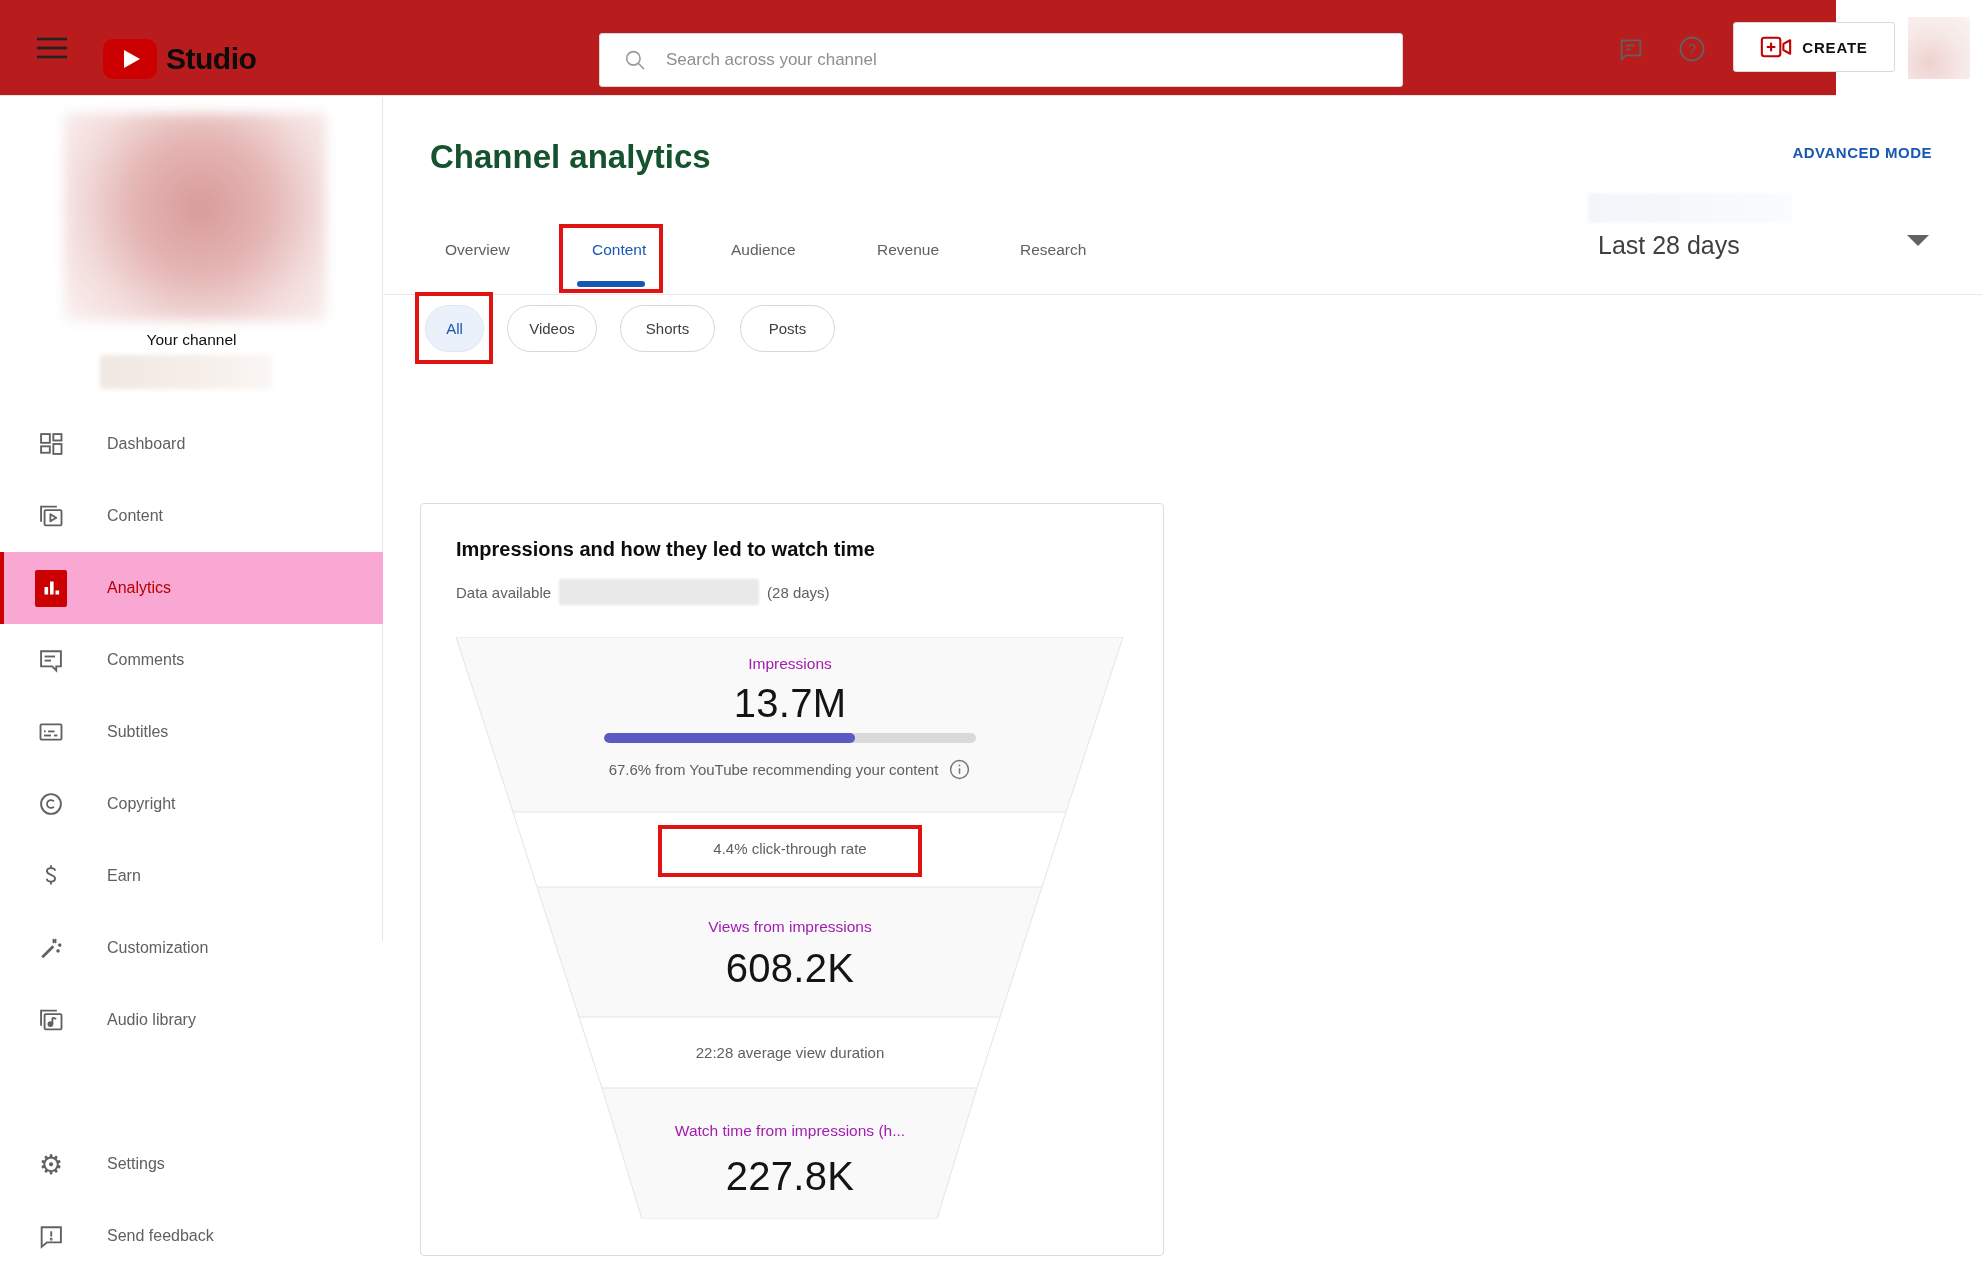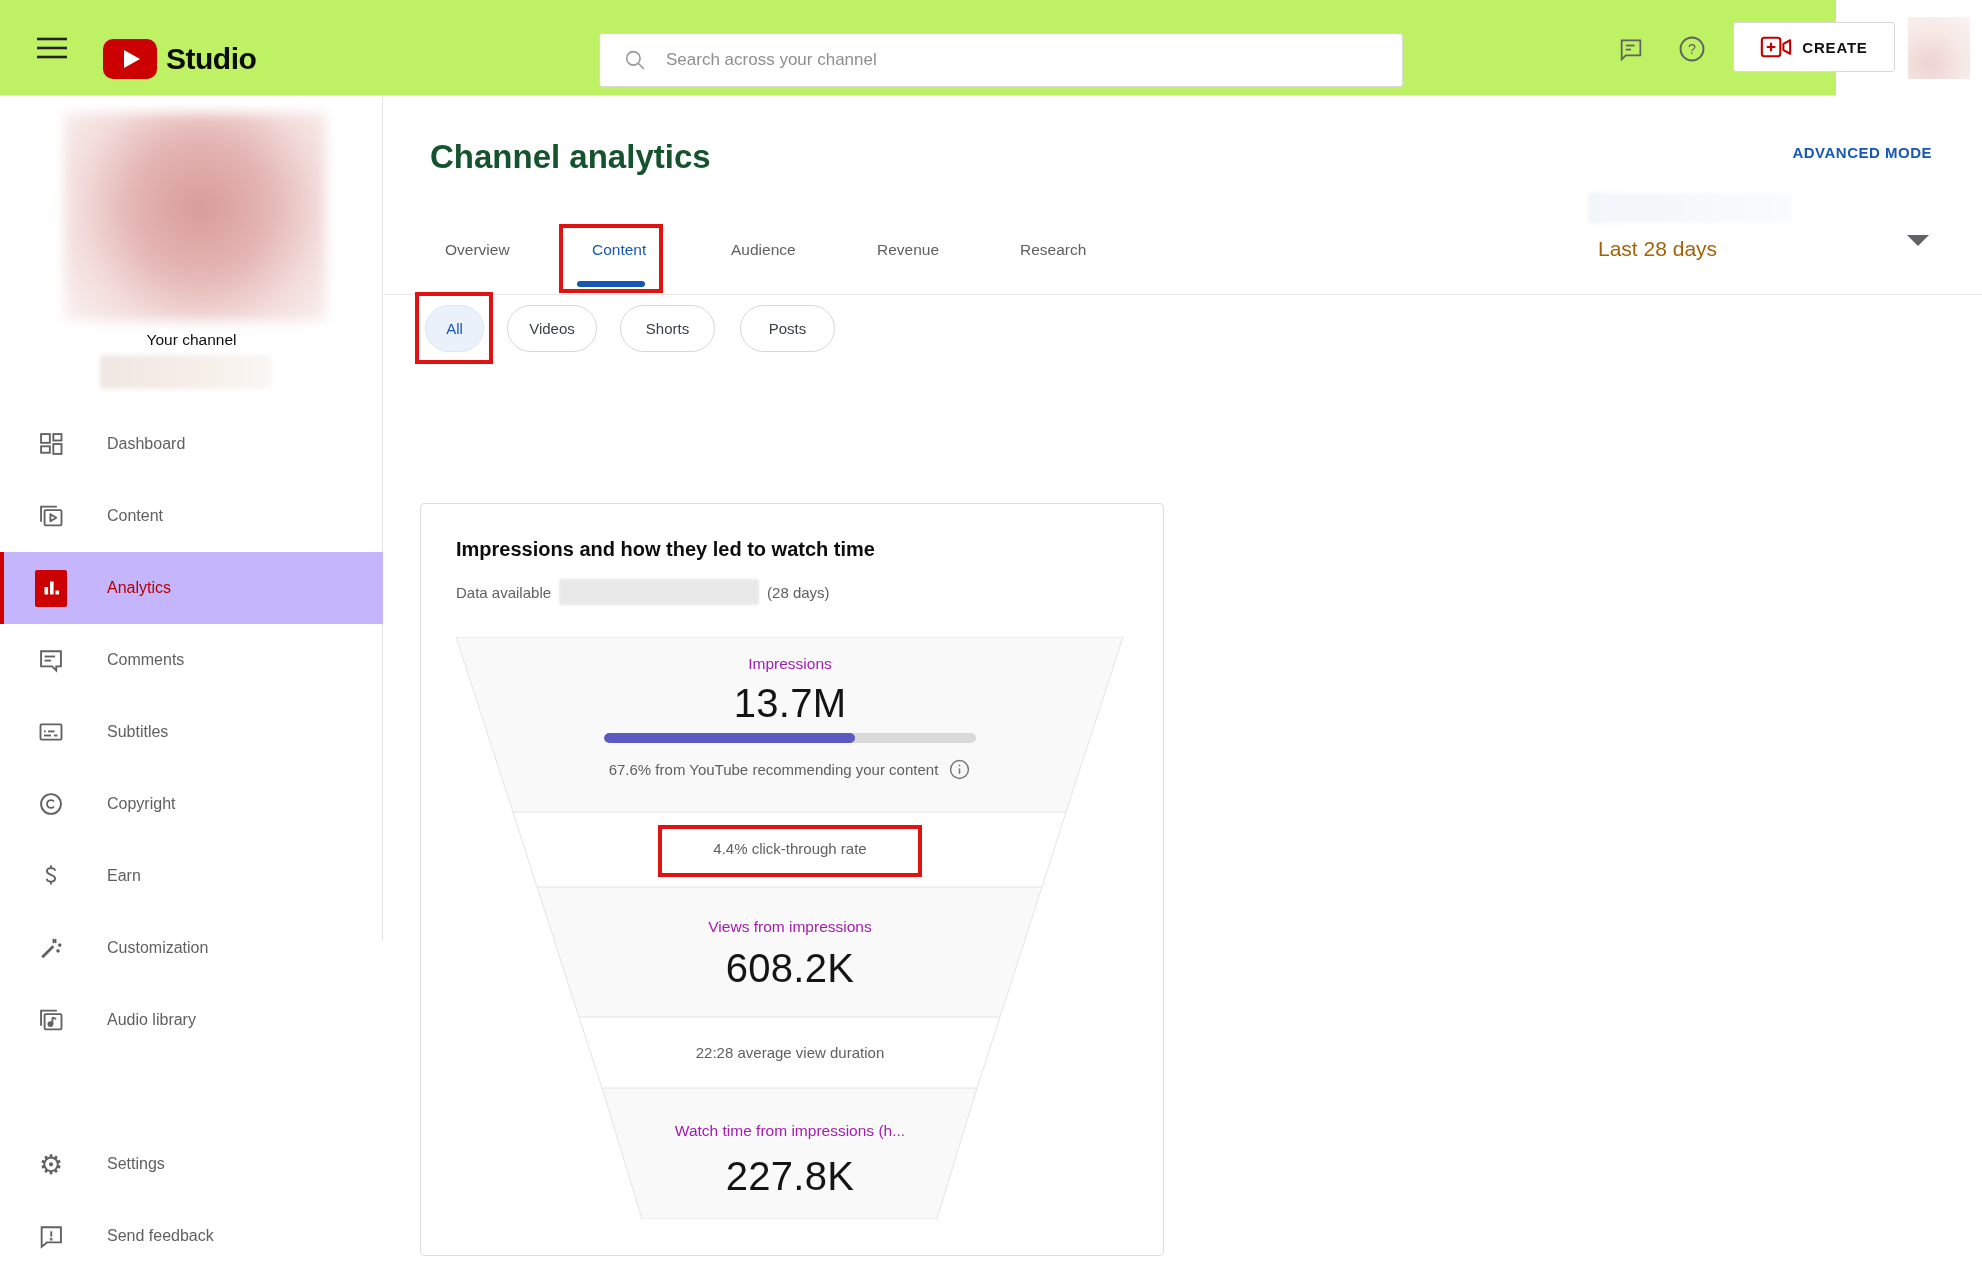--- a/index.html
+++ b/index.html
@@ -1,21 +1,21 @@
 <!DOCTYPE html>
 <html style="--brand-red: #cc0000; --accent-blue: #1658b3; --annotation-red: #e01212; --progress-purple: #5b59c2; --progress-track: #d9d9d9; --selected-chip-bg: #eaf1fa;"><head>
 <meta charset="utf-8">
 <style>
   * { margin:0; padding:0; box-sizing:border-box; }
   html,body { width:1982px; height:1277px; }
   body { font-family:"Liberation Sans", sans-serif; background:#fff; }
   .screen { position:relative; width:1982px; height:1277px; background:#fff; overflow:hidden; }
 
   
-  .topbar { position:absolute; left:0; top:0; width:1836px; height:96px; background:#bef264; border-bottom:1px solid #e4e4e4; z-index:20; }
+  .topbar { position:absolute; left:0; top:0; width:1836px; height:96px; background:#b91c1c; border-bottom:1px solid #e4e4e4; z-index:20; }
   .hamburger { position:absolute; left:30px; top:32px; width:44px; height:32px; cursor:pointer; }
   .logo { position:absolute; left:103px; top:39px; display:flex; align-items:center; cursor:pointer; }
   .logo-badge { width:54px; height:40px; background:var(--brand-red,#c00); border-radius:10px; position:relative; }
   .logo-badge svg { position:absolute; left:0; top:0; }
   .logo-text { margin-left:9px; font-size:30px; font-weight:700; letter-spacing:-0.5px; color:#0c0c0c; }
   .searchbox { position:absolute; left:599px; top:33px; width:804px; height:54px; border:1px solid #d8d8d8; border-radius:3px; background:#fff; display:flex; align-items:center; }
   .searchbox svg { margin-left:22px; }
   .searchbox input { border:0; outline:0; margin-left:18px; flex:1; font-size:17px; color:#111; font-family:"Liberation Sans",sans-serif; }
   .searchbox input::placeholder { color:#8e8e8e; }
   .tb-iconbtn { position:absolute; top:33px; width:32px; height:32px; display:flex; align-items:center; justify-content:center; cursor:pointer; }
@@ -27,36 +27,36 @@
   .sidebar { position:absolute; left:0; top:97px; width:383px; height:844px; background:#fff; border-right:1px solid #e6e6e6; z-index:10; }
   .ch-avatar { position:absolute; left:64px; top:16px; width:262px; height:208px;
     background:radial-gradient(circle at 52% 45%, #d89b9b 0%, #e4b5b3 38%, #f2dcdb 68%, #faf3f2 100%);
     filter:blur(6px); cursor:pointer; }
   .ch-label { position:absolute; left:0; top:234px; width:383px; text-align:center; font-size:15.5px; color:#0f0f0f; }
   .ch-name-blur { position:absolute; left:100px; top:258px; width:172px; height:34px; border-radius:3px;
     background:linear-gradient(90deg,#efe8e2 0%,#f5eee9 55%,#fbf7f4 100%); filter:blur(2px); }
   .menu-item { position:absolute; left:0; width:383px; height:72px; display:flex; align-items:center; cursor:pointer; }
   .mi-icon { position:absolute; left:35px; width:32px; height:32px; display:flex; align-items:center; justify-content:center; }
   .mi-label { position:absolute; left:107px; font-size:16px; color:#606060; }
-  .menu-item.active { background:#c4b5fd; box-shadow:inset 4px 0 0 var(--brand-red,#c00); }
+  .menu-item.active { background:#f9a8d4; box-shadow:inset 4px 0 0 var(--brand-red,#c00); }
   .menu-item.active .mi-label { color:#b50000; font-weight:500; }
   .ai-badge { width:37px; height:37px; background:var(--brand-red,#c00); border-radius:2px; display:flex; align-items:center; justify-content:center; }
   .glyph-icon { font-family:"DejaVu Sans",sans-serif; color:#606060; }
 
   
   .page-title { position:absolute; left:430px; top:138px; font-size:33px; font-weight:700; color:#14532d; }
   .advanced-mode { position:absolute; right:50px; top:144px; font-size:15px; font-weight:700; letter-spacing:0.5px; color:var(--accent-blue,#1658b3); cursor:pointer; }
   .tab { position:absolute; top:238px; font-size:15.5px; font-weight:500; color:#606060; line-height:24px; cursor:pointer;margin-left:15px; }
   .tab.active { color:var(--accent-blue,#1658b3); }
   .tab-underline { position:absolute; left:577px; top:281px; width:68px; height:6px; border-radius:3px; background:var(--accent-blue,#1658b3); }
   .tabs-divider { position:absolute; left:384px; top:294px; width:1598px; height:1px; background:#e8e8e8; }
   .chip { position:absolute; top:305px; height:47px; border-radius:24px; display:flex; align-items:center; justify-content:center; font-size:15px; color:#3c4043; background:#fff; border:1px solid #d6d6d6; cursor:pointer; }
   .chip.selected { background:var(--selected-chip-bg,#eaf1fa); border:1px solid #dbe7f6; color:var(--accent-blue,#1658b3); }
   .date-blur { position:absolute; left:1588px; top:193px; width:204px; height:30px; background:linear-gradient(90deg,#f2f5f9,#f9fbfd); filter:blur(1.5px); }
-  .date-range { position:absolute; left:1598px; top:237px; font-size:21px; color:#a16207; cursor:pointer; }
+  .date-range { position:absolute; left:1598px; top:231px; font-size:25px; color:#404040; cursor:pointer; }
   .date-caret { position:absolute; left:1907px; top:235px; width:0; height:0; border-left:11px solid transparent; border-right:11px solid transparent; border-top:11px solid #5f6368; cursor:pointer; }
 
   
   .card { position:absolute; left:420px; top:503px; width:744px; height:753px; background:#fff; border:1px solid #dcdcdc; border-radius:4px; }
   .card-title { position:absolute; left:456px; top:538px; font-size:20px; font-weight:700; color:#0d0d0d; }
   .availability { position:absolute; left:456px; top:579px; display:flex; align-items:center; gap:8px; font-size:15px; color:#606060; }
   .avail-blur { width:200px; height:26px; background:#e9e9e9; border-radius:2px; filter:blur(1px); }
   .funnel-svg { position:absolute; left:456px; top:637px; }
   .fo { position:absolute; left:456px; width:668px; text-align:center; }
   .stage-label { font-size:15.5px; color:#a21caf; }

